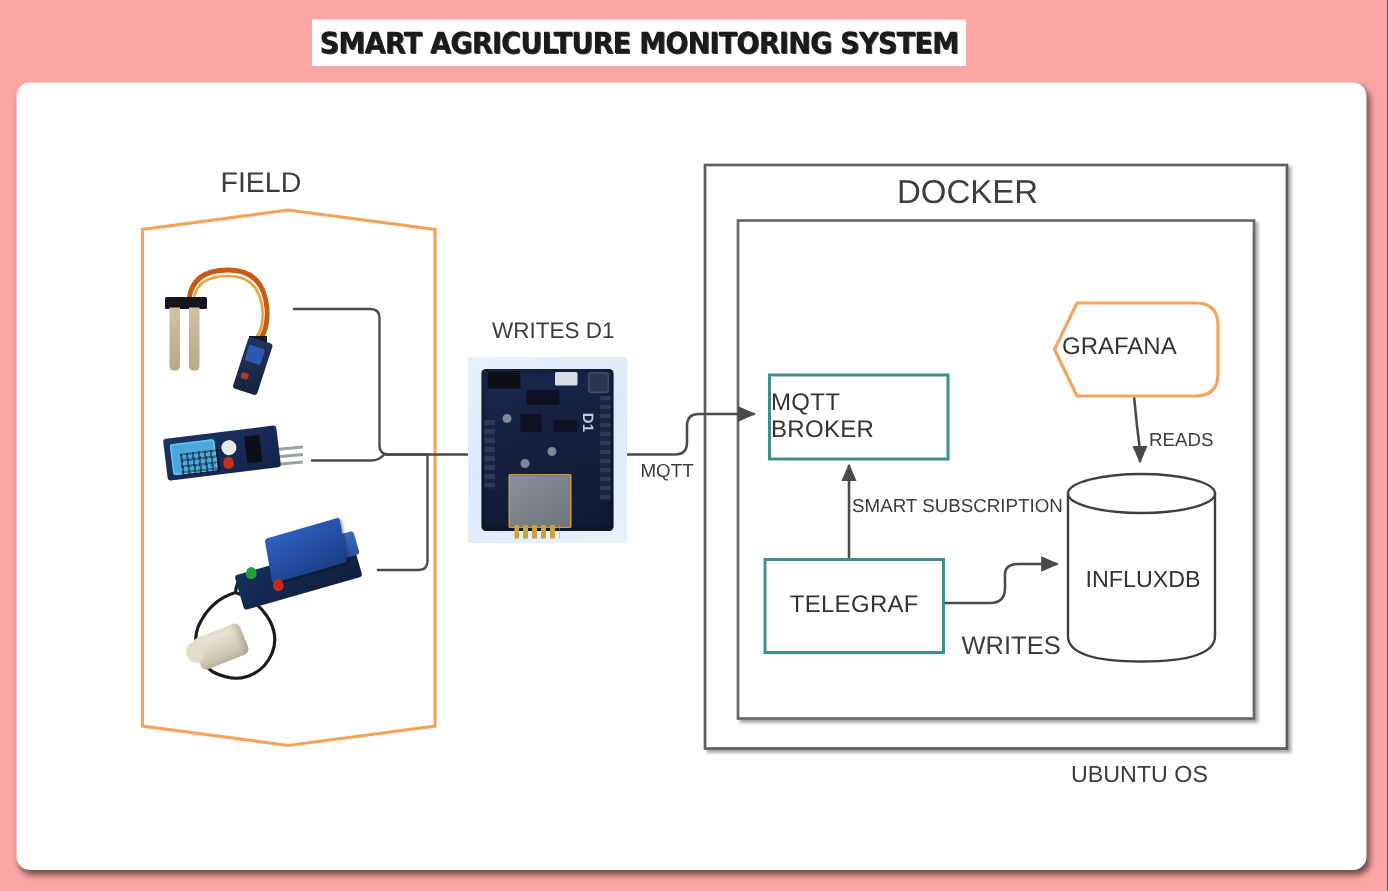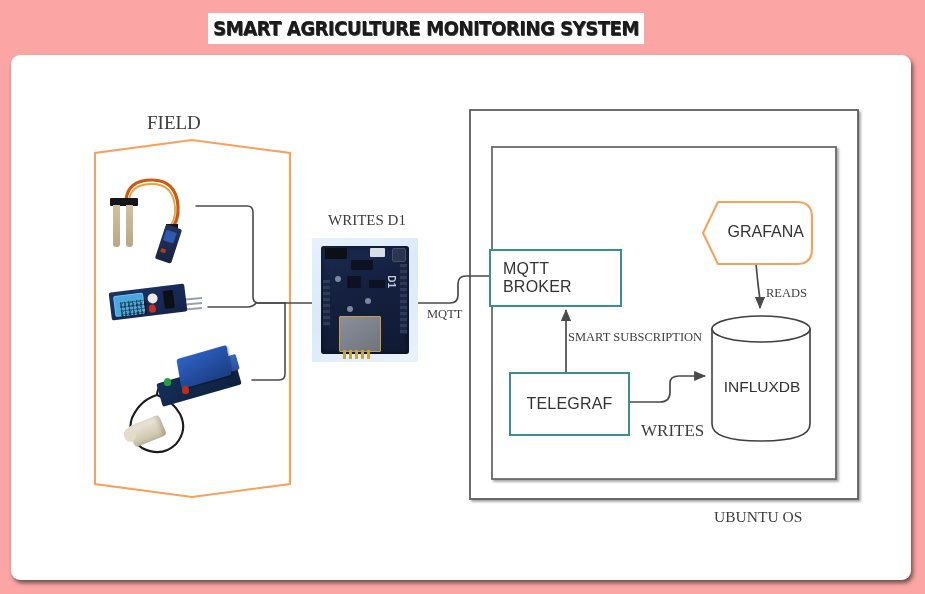--- a/index.html
+++ b/index.html
@@ -60,21 +60,21 @@
     left: 0; top: 0;
     width: 925px;
     height: 594px;
     pointer-events: none;
   }
   
   .lbl {
     position: absolute;
     color: #3b3b3b;
     white-space: nowrap;
-    font-family: Liberation Serif, serif;
+    font-family: Liberation Sans, sans-serif;
   }
   .lbl-field   { left: 147px; top: 112px; font-size: 19px; color: #3d3d3d; }
   .lbl-wemos   { left: 328px; top: 212px; font-size: 15px; color: #3d3d3d; }
   .lbl-docker  { left: 598px; top: 115px; font-size: 22px; color: #3d3d3d; }
   .lbl-ubuntu  { left: 714px; top: 508px; font-size: 15.5px; color: #3d3d3d; }
   .lbl-mqtt    { left: 427px; top: 307px; font-size: 12.5px; color: #3d3d3d; }
   .lbl-sub     { left: 568px; top: 330px; font-size: 12.5px; color: #3d3d3d; }
   .lbl-writes  { left: 641px; top: 421px; font-size: 17px; color: #3d3d3d; }
   .lbl-reads   { left: 766px; top: 286px; font-size: 12.5px; color: #3d3d3d; }
 
@@ -83,36 +83,36 @@
     position: absolute;
     background: #ffffff;
     border: 2px solid #3c8f8f;
     display: flex;
     align-items: center;
     justify-content: center;
     font-size: 16px;
     color: #333333;
     letter-spacing: 0.2px;
   }
-  .box-broker  { left: 489px; top: 249px; width: 117px; height: 54px; padding-left: 12px; }
+  .box-broker  { left: 512px; top: 249px; width: 117px; height: 54px; }
   .box-telegraf{ left: 509px; top: 372px; width: 117px; height: 60px; }
 
   .cyl-label {
     position: absolute;
     left: 712px; top: 378px;
     width: 100px;
     text-align: center;
     font-size: 15.5px;
     color: #333333;
   }
   .grafana-label {
     position: absolute;
     left: 708px; top: 223px;
     width: 96px;
-    text-align: right;
+    text-align: left;
     font-size: 16px;
     color: #333333;
   }
 
   
   .hw { position: absolute; }
 
   
   .wemos-wrap {
     left: 312px; top: 238px; width: 106px; height: 124px;
@@ -402,20 +402,21 @@
       <div class="w-dot" style="left:44px; top:52px;"></div>
       <div class="w-dot" style="left:26px; top:60px;"></div>
       <div class="w-esp"></div>
       <div class="w-ant"></div>
       <div class="w-d1">D1</div>
     </div>
   </div>
 
   <div class="lbl lbl-field">FIELD</div>
   <div class="lbl lbl-wemos">WRITES D1</div>
+  <div class="lbl lbl-docker">DOCKER</div>
   <div class="lbl lbl-ubuntu">UBUNTU OS</div>
 
   <div class="lbl lbl-mqtt">MQTT</div>
   <div class="lbl lbl-sub">SMART SUBSCRIPTION</div>
   <div class="lbl lbl-writes">WRITES</div>
   <div class="lbl lbl-reads">READS</div>
 
   <div class="node-box box-broker">
     <span>MQTT BROKER</span>
   </div>

